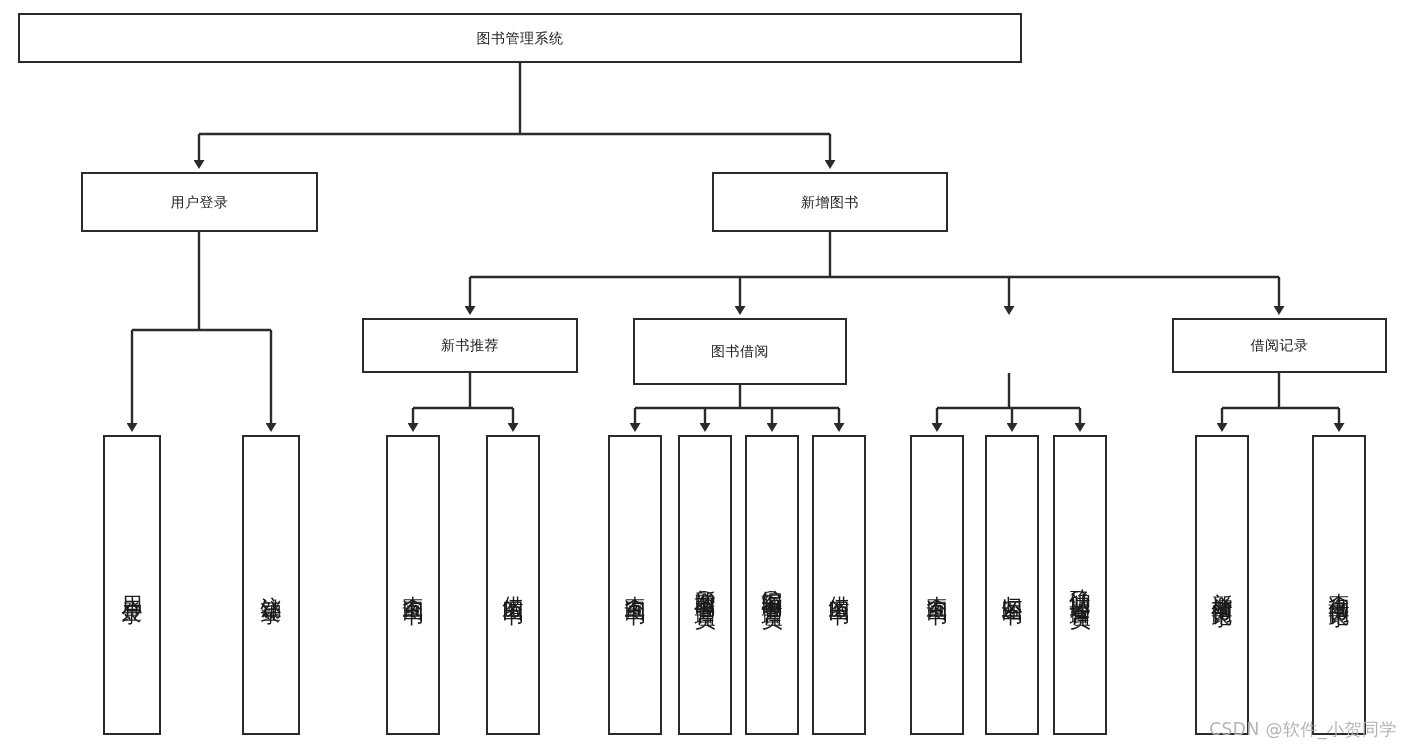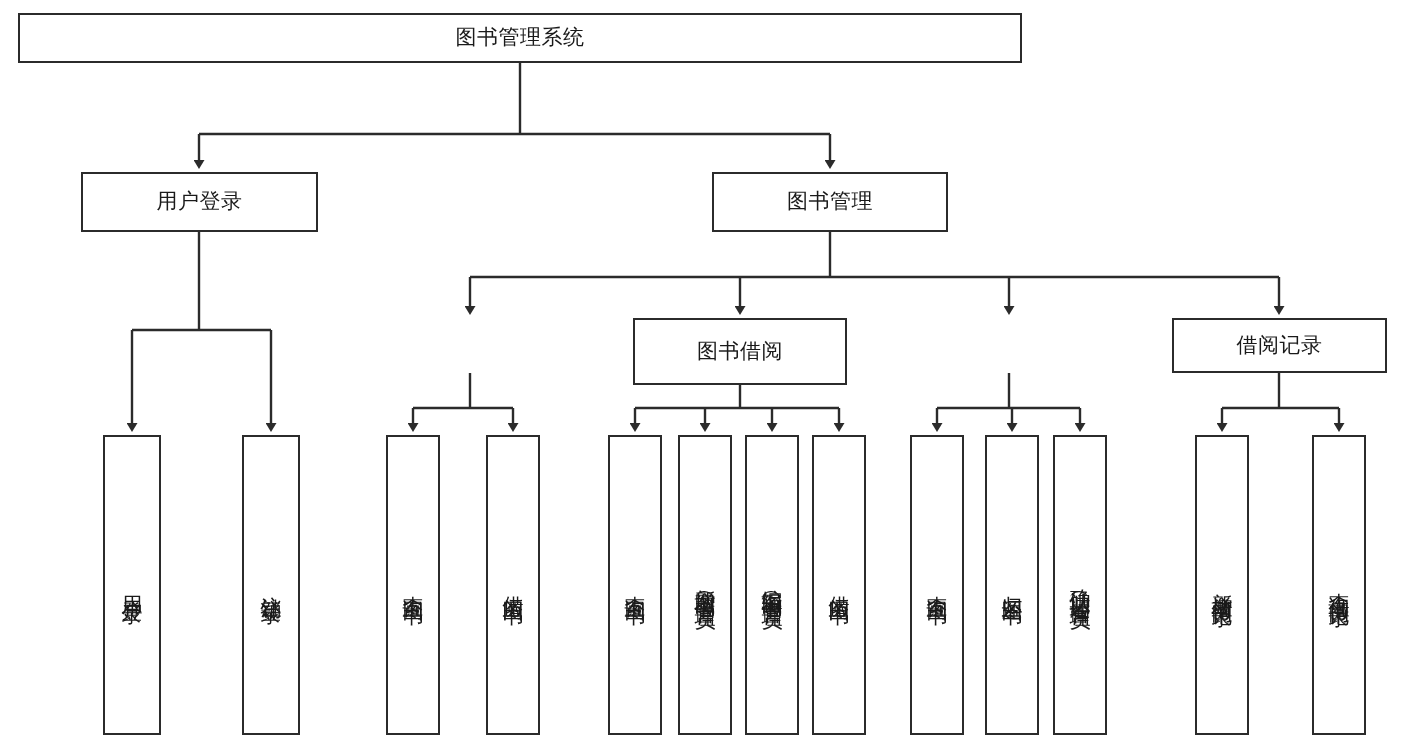--- a/index.html
+++ b/index.html
@@ -29,21 +29,21 @@
     position: absolute;
     box-sizing: border-box;
     background: #ffffff;
     border: 2px solid #2b2b2b;
     display: flex;
     align-items: center;
     justify-content: center;
     color: #1a1a1a;
   }
   .node.horiz {
-    font-size: 21px;
+    font-size: 14px;
     line-height: 1.2;
     letter-spacing: 0.5px;
   }
   .node.vert {
     writing-mode: vertical-rl;
     text-orientation: upright;
     font-size: 21px;
     letter-spacing: 2px;
     padding: 6px 0;
     align-items: center;
@@ -114,23 +114,26 @@
   </svg>
 
   <div class="node horiz" style="left: 18px; top: 13px; width: 1004px; height: 50px; border-color: rgb(43, 43, 43);">
     <span>图书管理系统</span>
   </div>
 
   <div class="node horiz" style="left: 81px; top: 172px; width: 237px; height: 60px; border-color: rgb(43, 43, 43);">
     <span>用户登录</span>
   </div>
   <div class="node horiz" style="left: 712px; top: 172px; width: 236px; height: 60px; border-color: rgb(43, 43, 43);">
-    <span>图书管理</span>
+    <span>新增图书</span>
   </div>
 
+  <div class="node horiz" style="left: 362px; top: 318px; width: 216px; height: 55px; border-color: rgb(43, 43, 43);">
+    <span>新书推荐</span>
+  </div>
   <div class="node horiz" style="left: 633px; top: 318px; width: 214px; height: 67px; border-color: rgb(43, 43, 43);">
     <span>图书借阅</span>
   </div>
   <div class="node horiz" style="left: 1172px; top: 318px; width: 215px; height: 55px; border-color: rgb(43, 43, 43);">
     <span>借阅记录</span>
   </div>
 
   <div class="node vert" style="left: 103px; top: 435px; width: 58px; height: 300px; border-color: rgb(43, 43, 43);">
     <span class="vlabel">用户登录</span>
   </div>
@@ -164,14 +167,15 @@
   <div class="node vert" style="left: 1053px; top: 435px; width: 54px; height: 300px; border-color: rgb(43, 43, 43);">
     <span class="vlabel">确认归还（管理员）</span>
   </div>
   <div class="node vert" style="left: 1195px; top: 435px; width: 54px; height: 300px; border-color: rgb(43, 43, 43);">
     <span class="vlabel">新增借阅记录</span>
   </div>
   <div class="node vert" style="left: 1312px; top: 435px; width: 54px; height: 300px; border-color: rgb(43, 43, 43);">
     <span class="vlabel">查询借阅记录</span>
   </div>
 
+  <div id="watermark">CSDN @软件_小贺同学</div>
 
 </div>
 
 </body></html>

